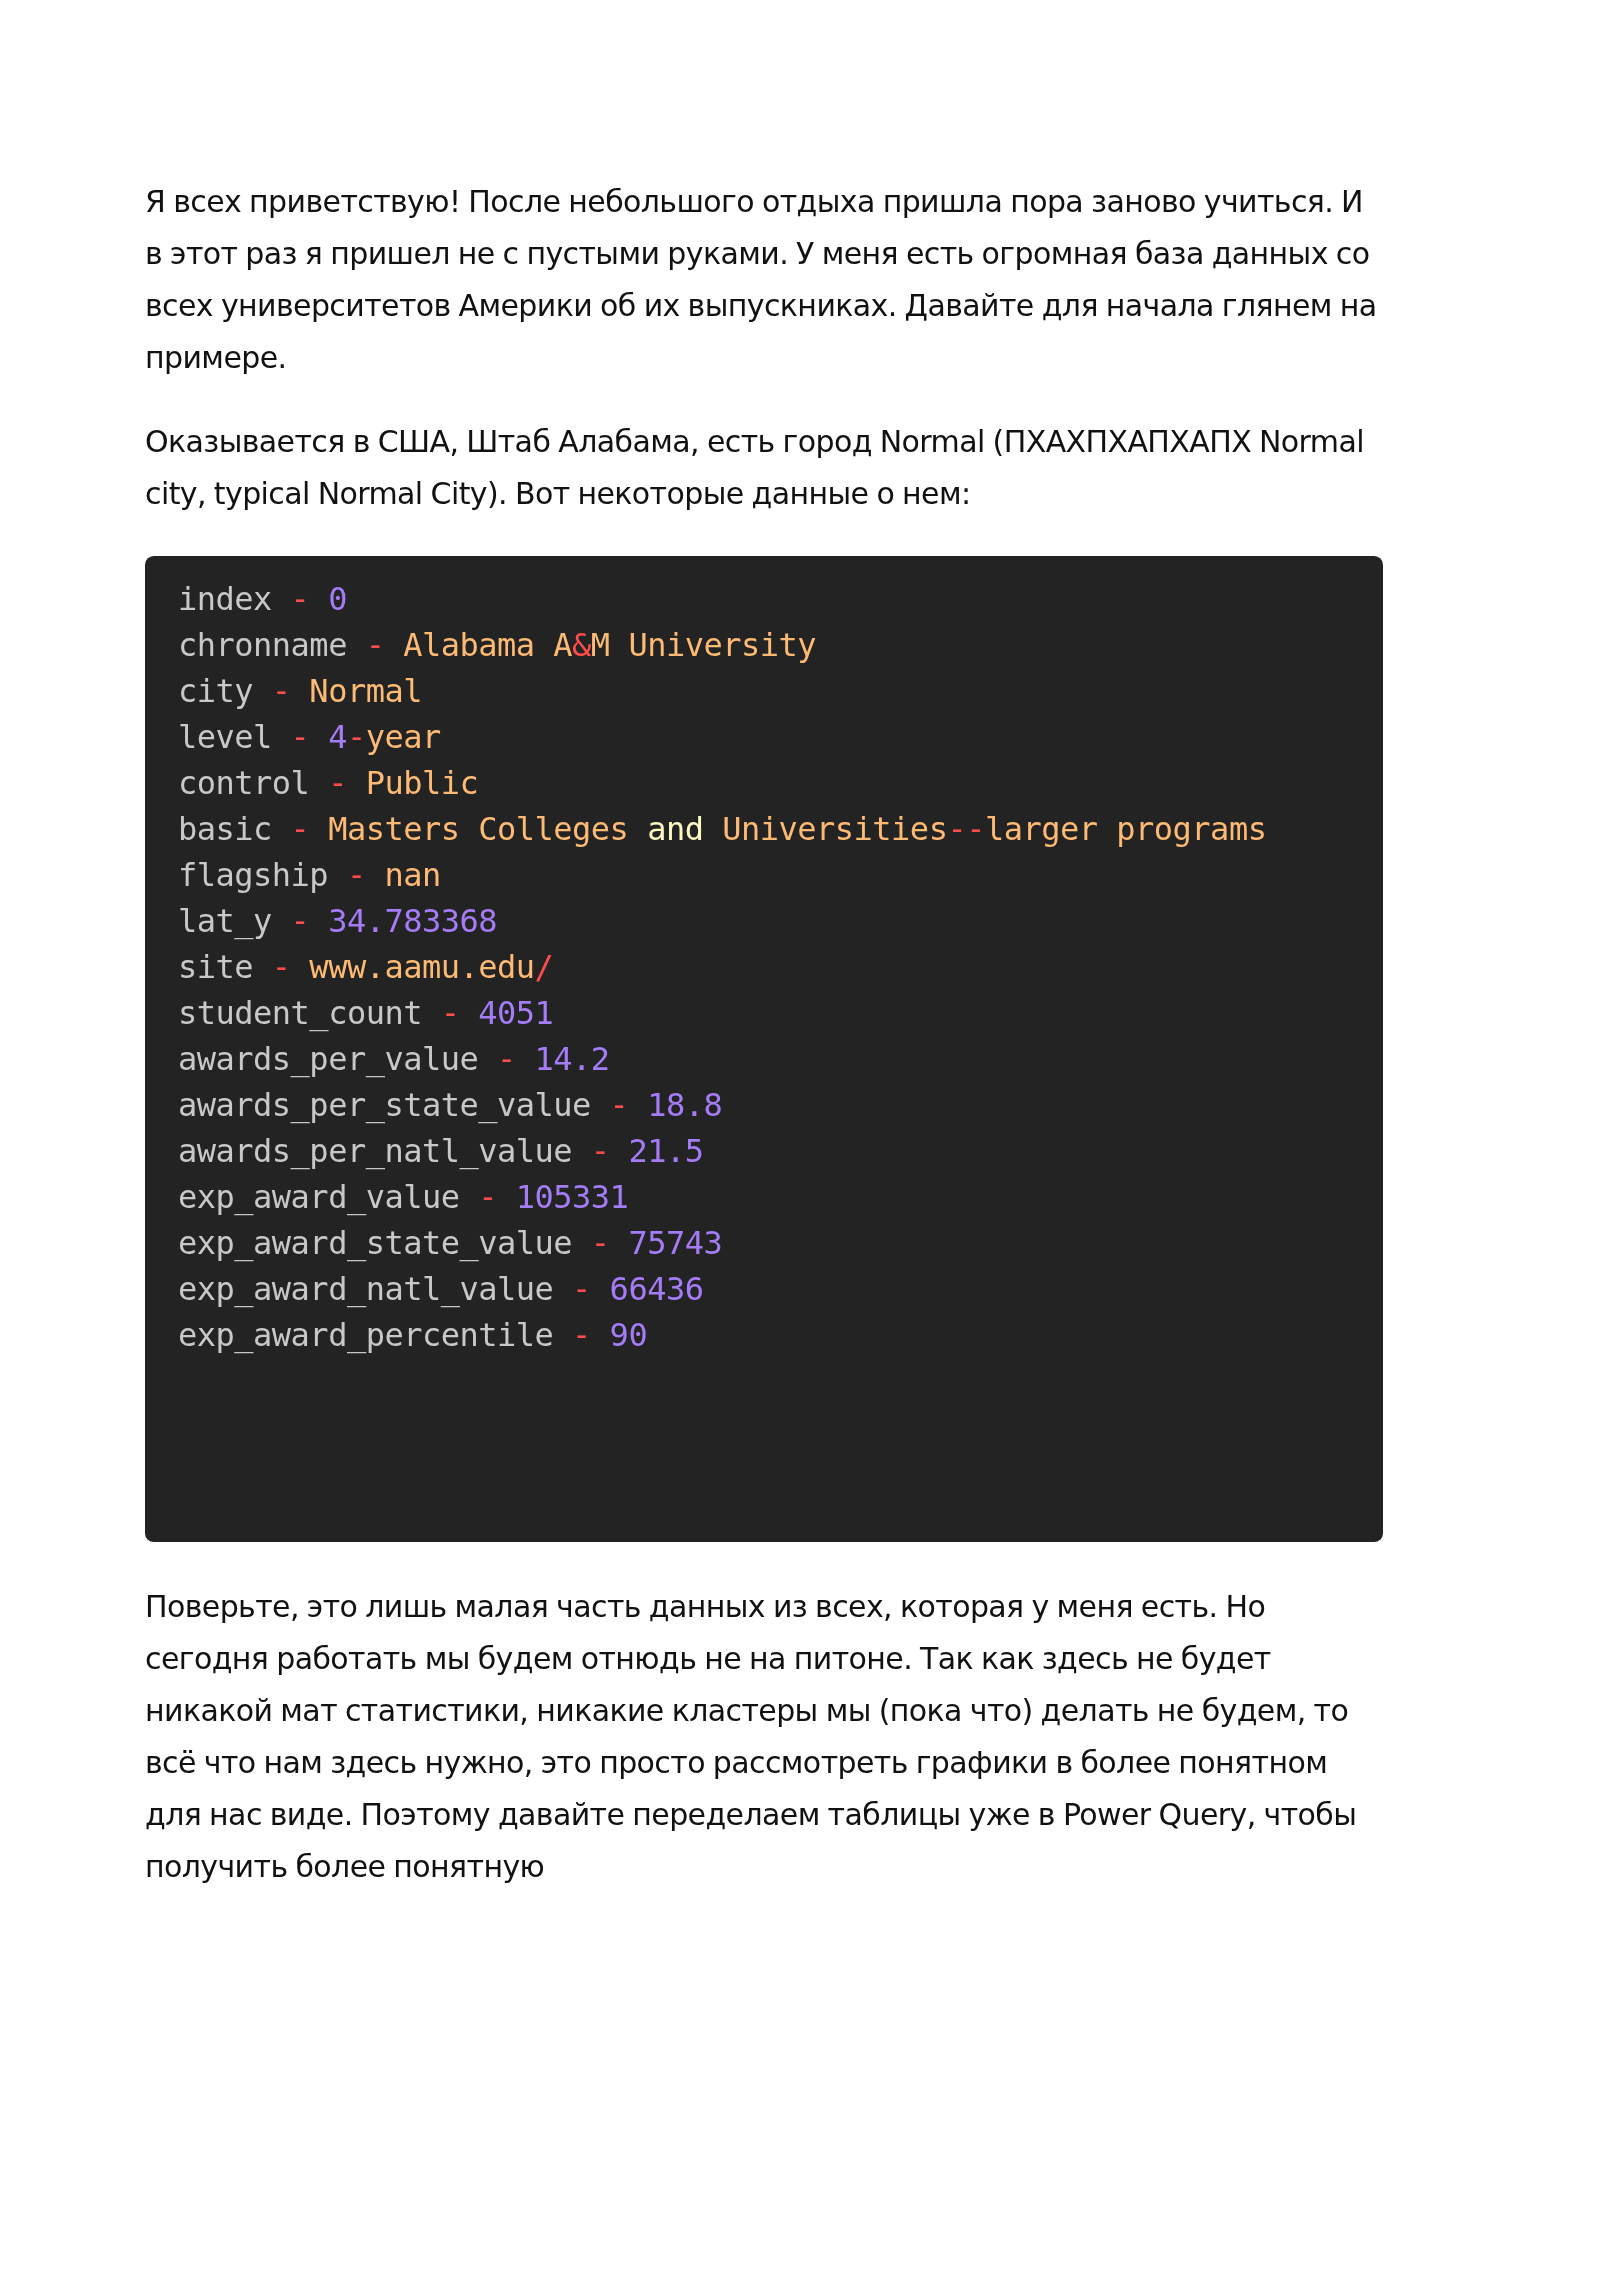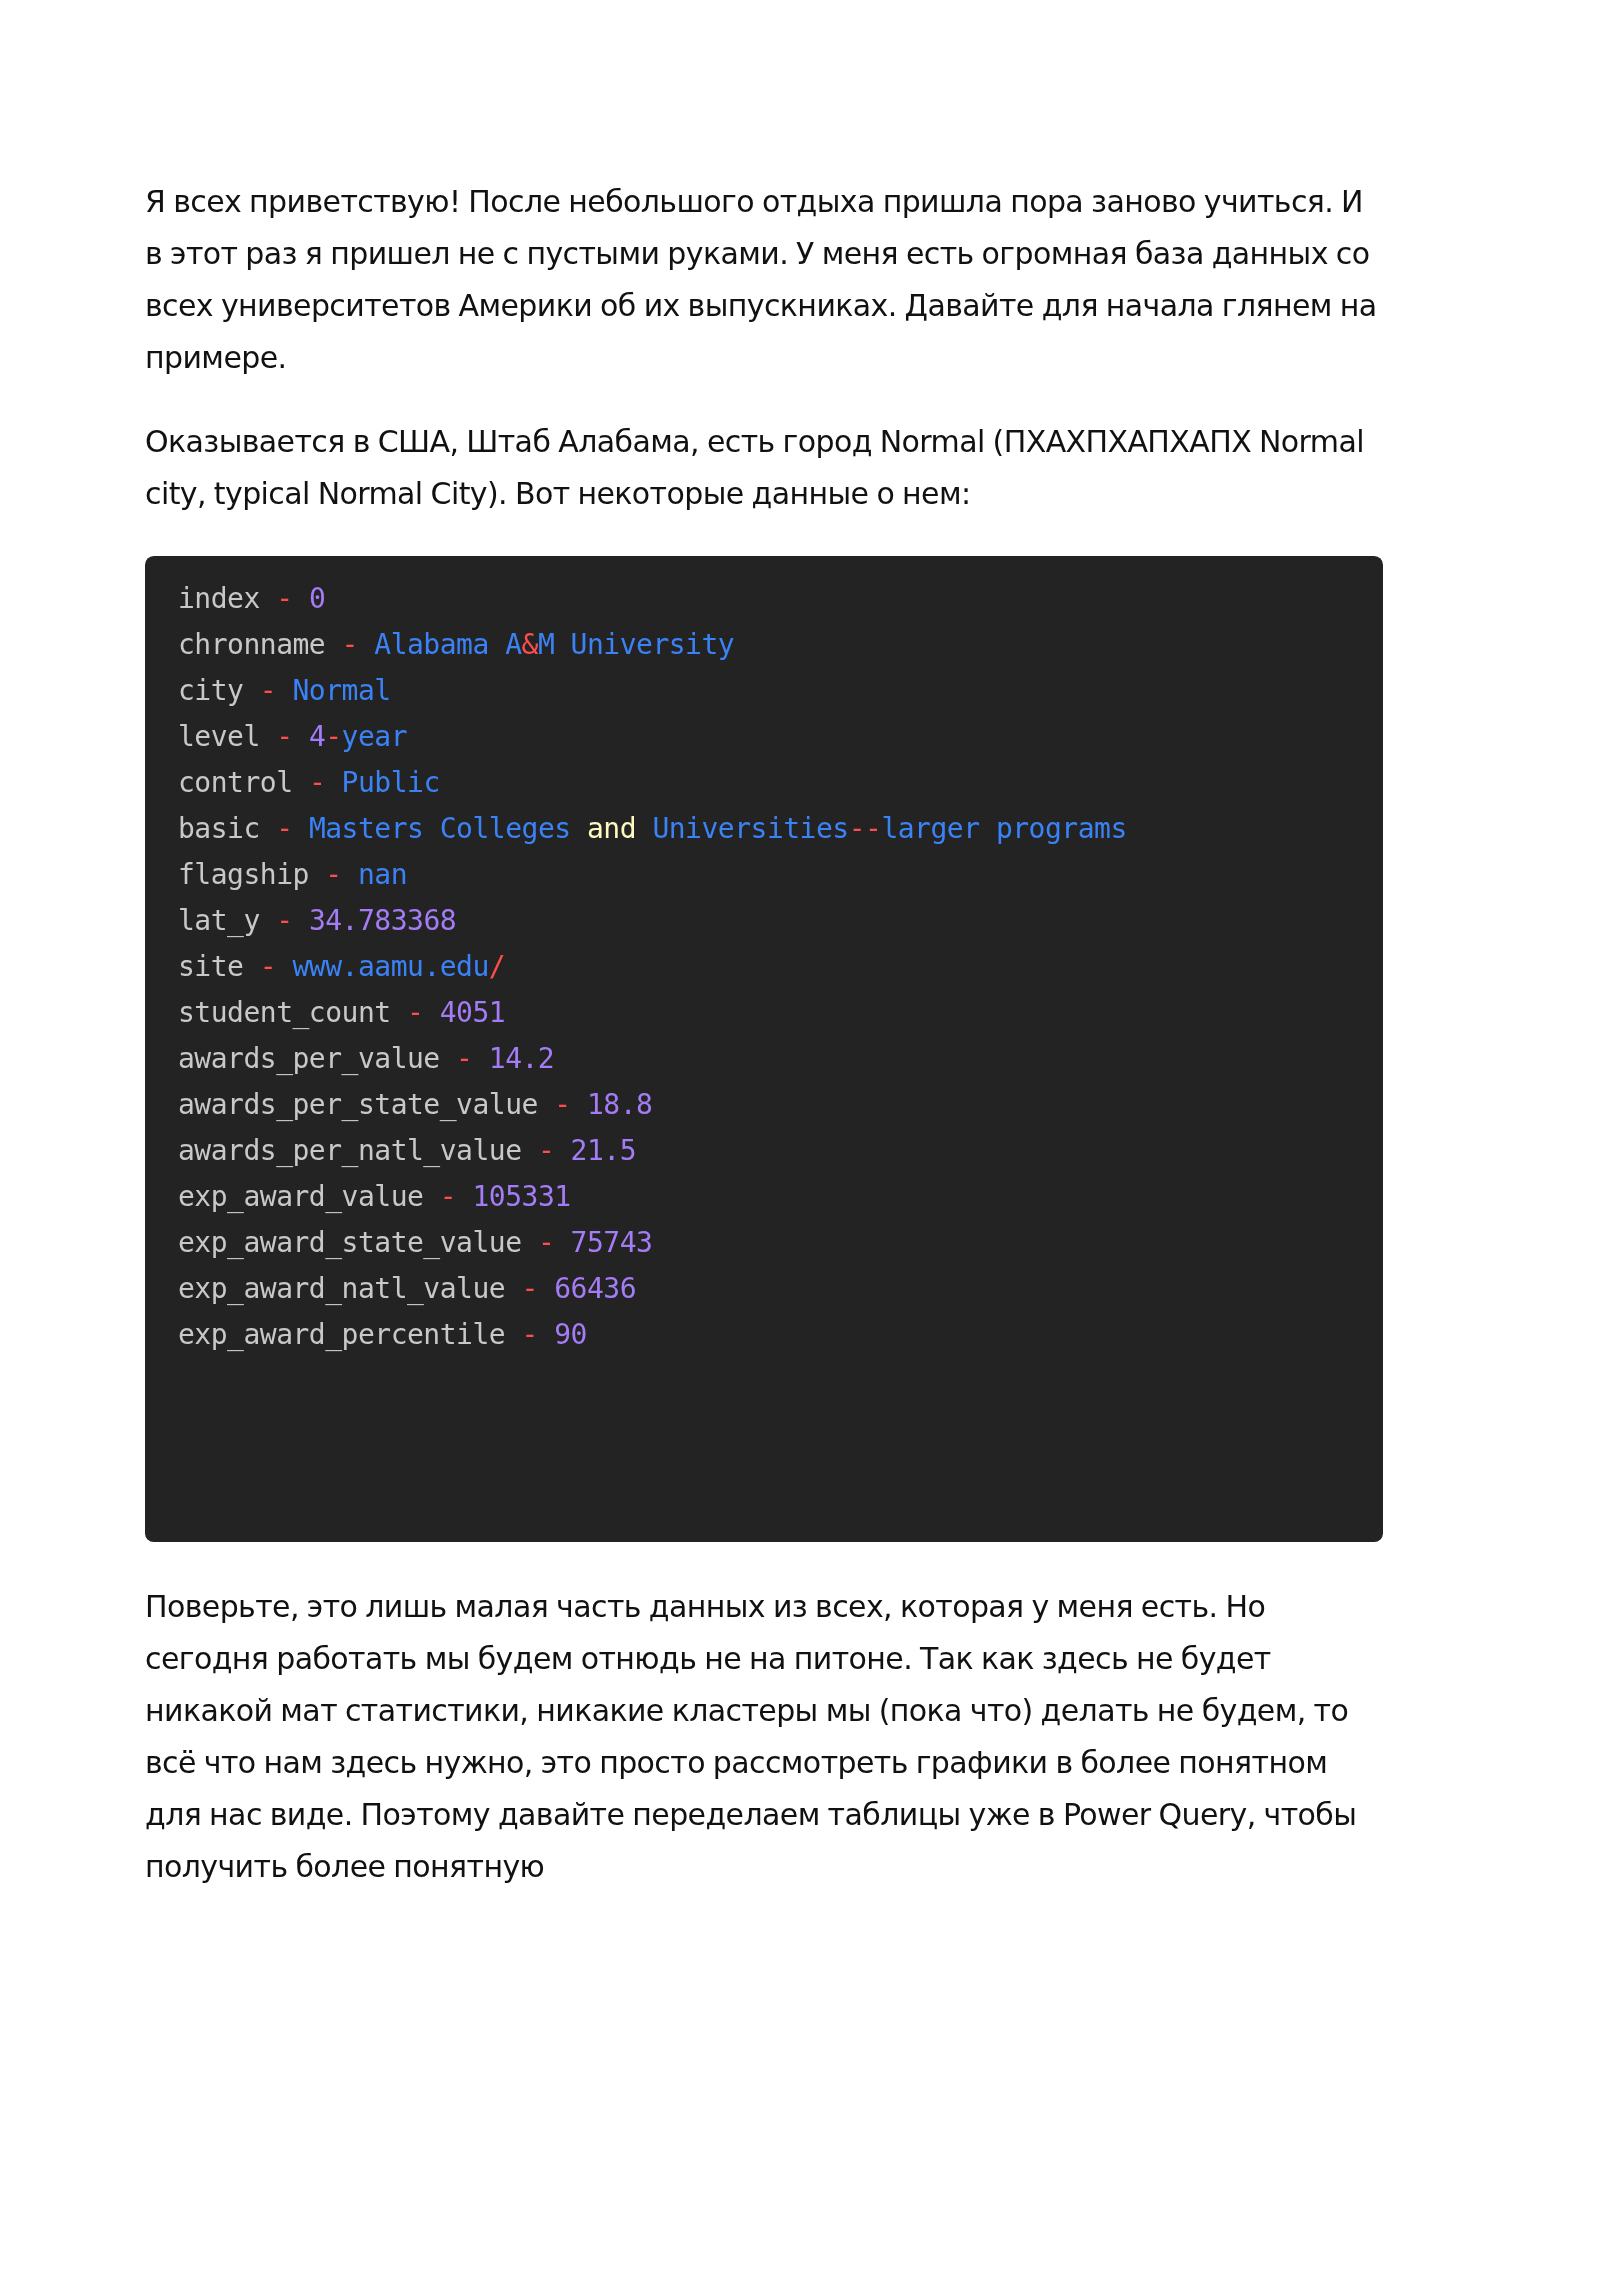--- a/index.html
+++ b/index.html
@@ -36,30 +36,30 @@
     .code-block {
       background: #232323;
       border-radius: 8.8px;
       padding: 19.6px 33px 33px 33px;
       height: 986px;
       box-sizing: border-box;
       margin-bottom: 39px;
     }
     .code-line {
       font-family: "DejaVu Sans Mono", "Liberation Mono", monospace;
-      font-size: 28px;
+      font-size: 32px;
       line-height: 46px;
       color: #c8c8c8;
       white-space: pre;
       letter-spacing: -0.5px;
     }
     .tok-key { color: #c8c8c8; }
     .tok-op  { color: #ff4d4d; }
     .tok-num { color: #a47cf5; }
-    .tok-str { color: #3b82f6; }
+    .tok-str { color: #fdba74; }
     .tok-kw  { color: #fef9c3; }
   </style>
 </head>
 <body>
 
 <div class="page">
 
   <div class="para para-1">
     <p>Я всех приветствую! После небольшого отдыха пришла пора заново учиться. И в этот раз я пришел не с пустыми руками. У меня есть огромная база данных со всех университетов Америки об их выпускниках. Давайте для начала глянем на примере.</p>
   </div>

